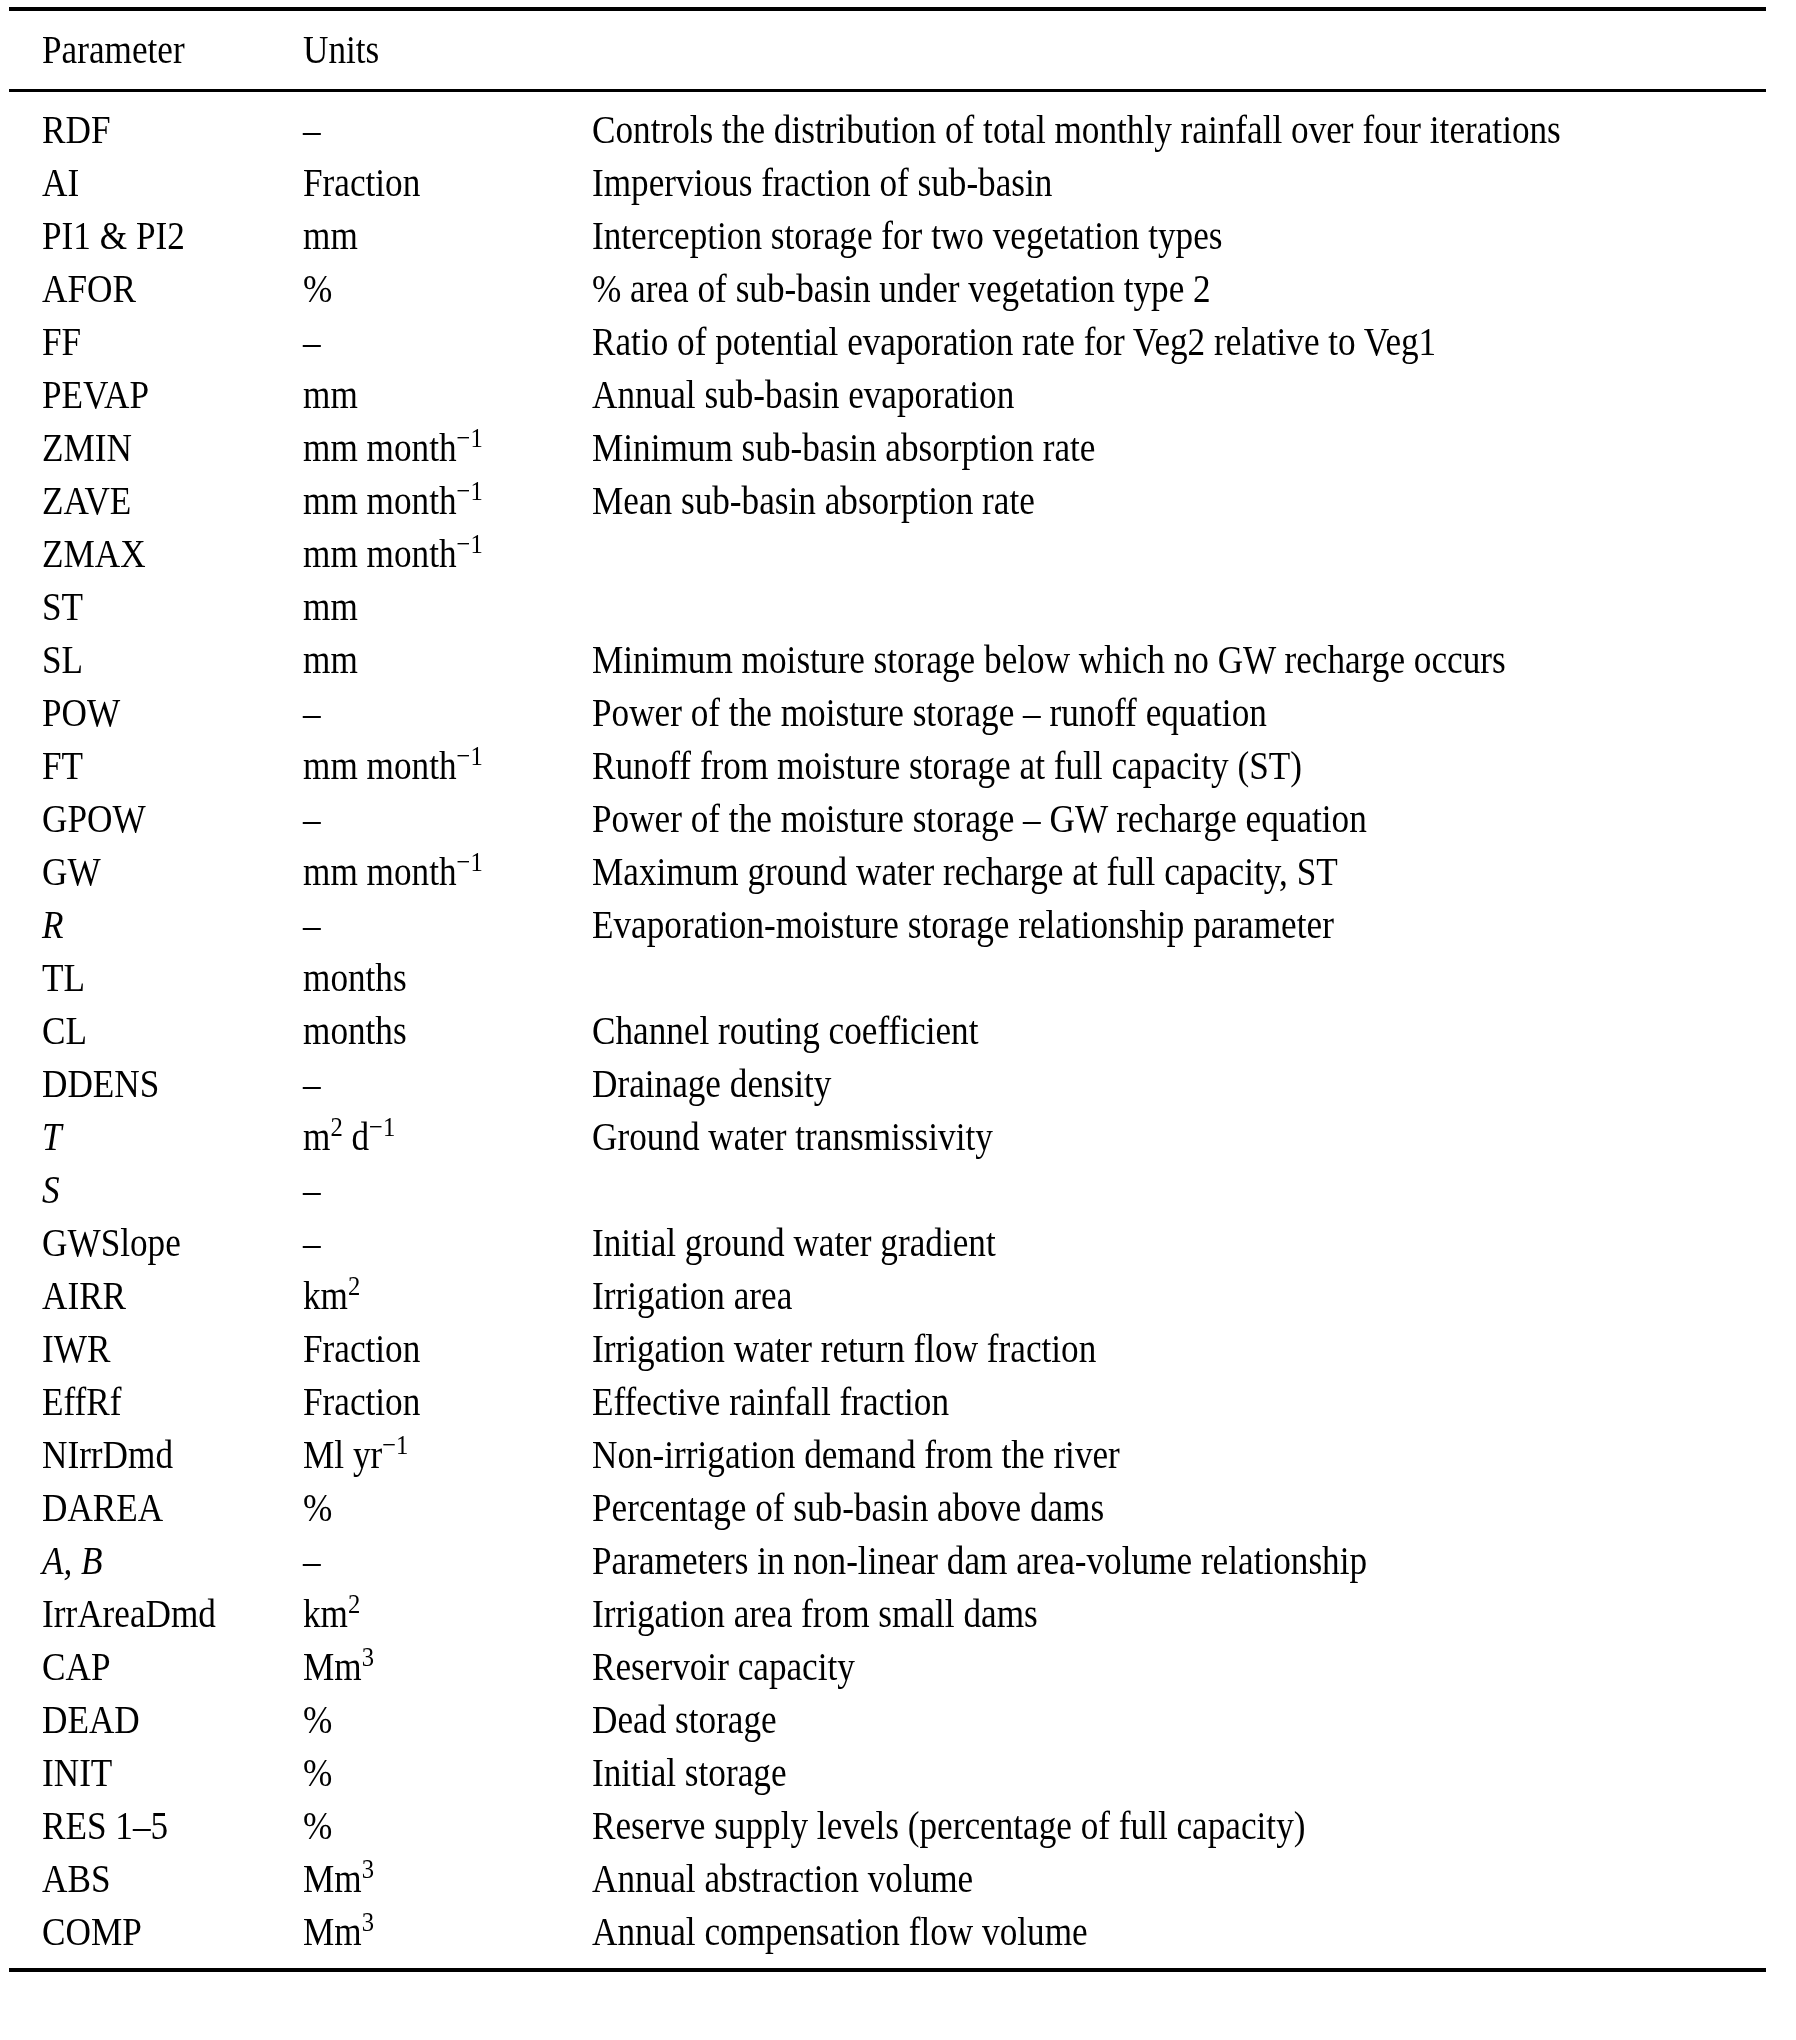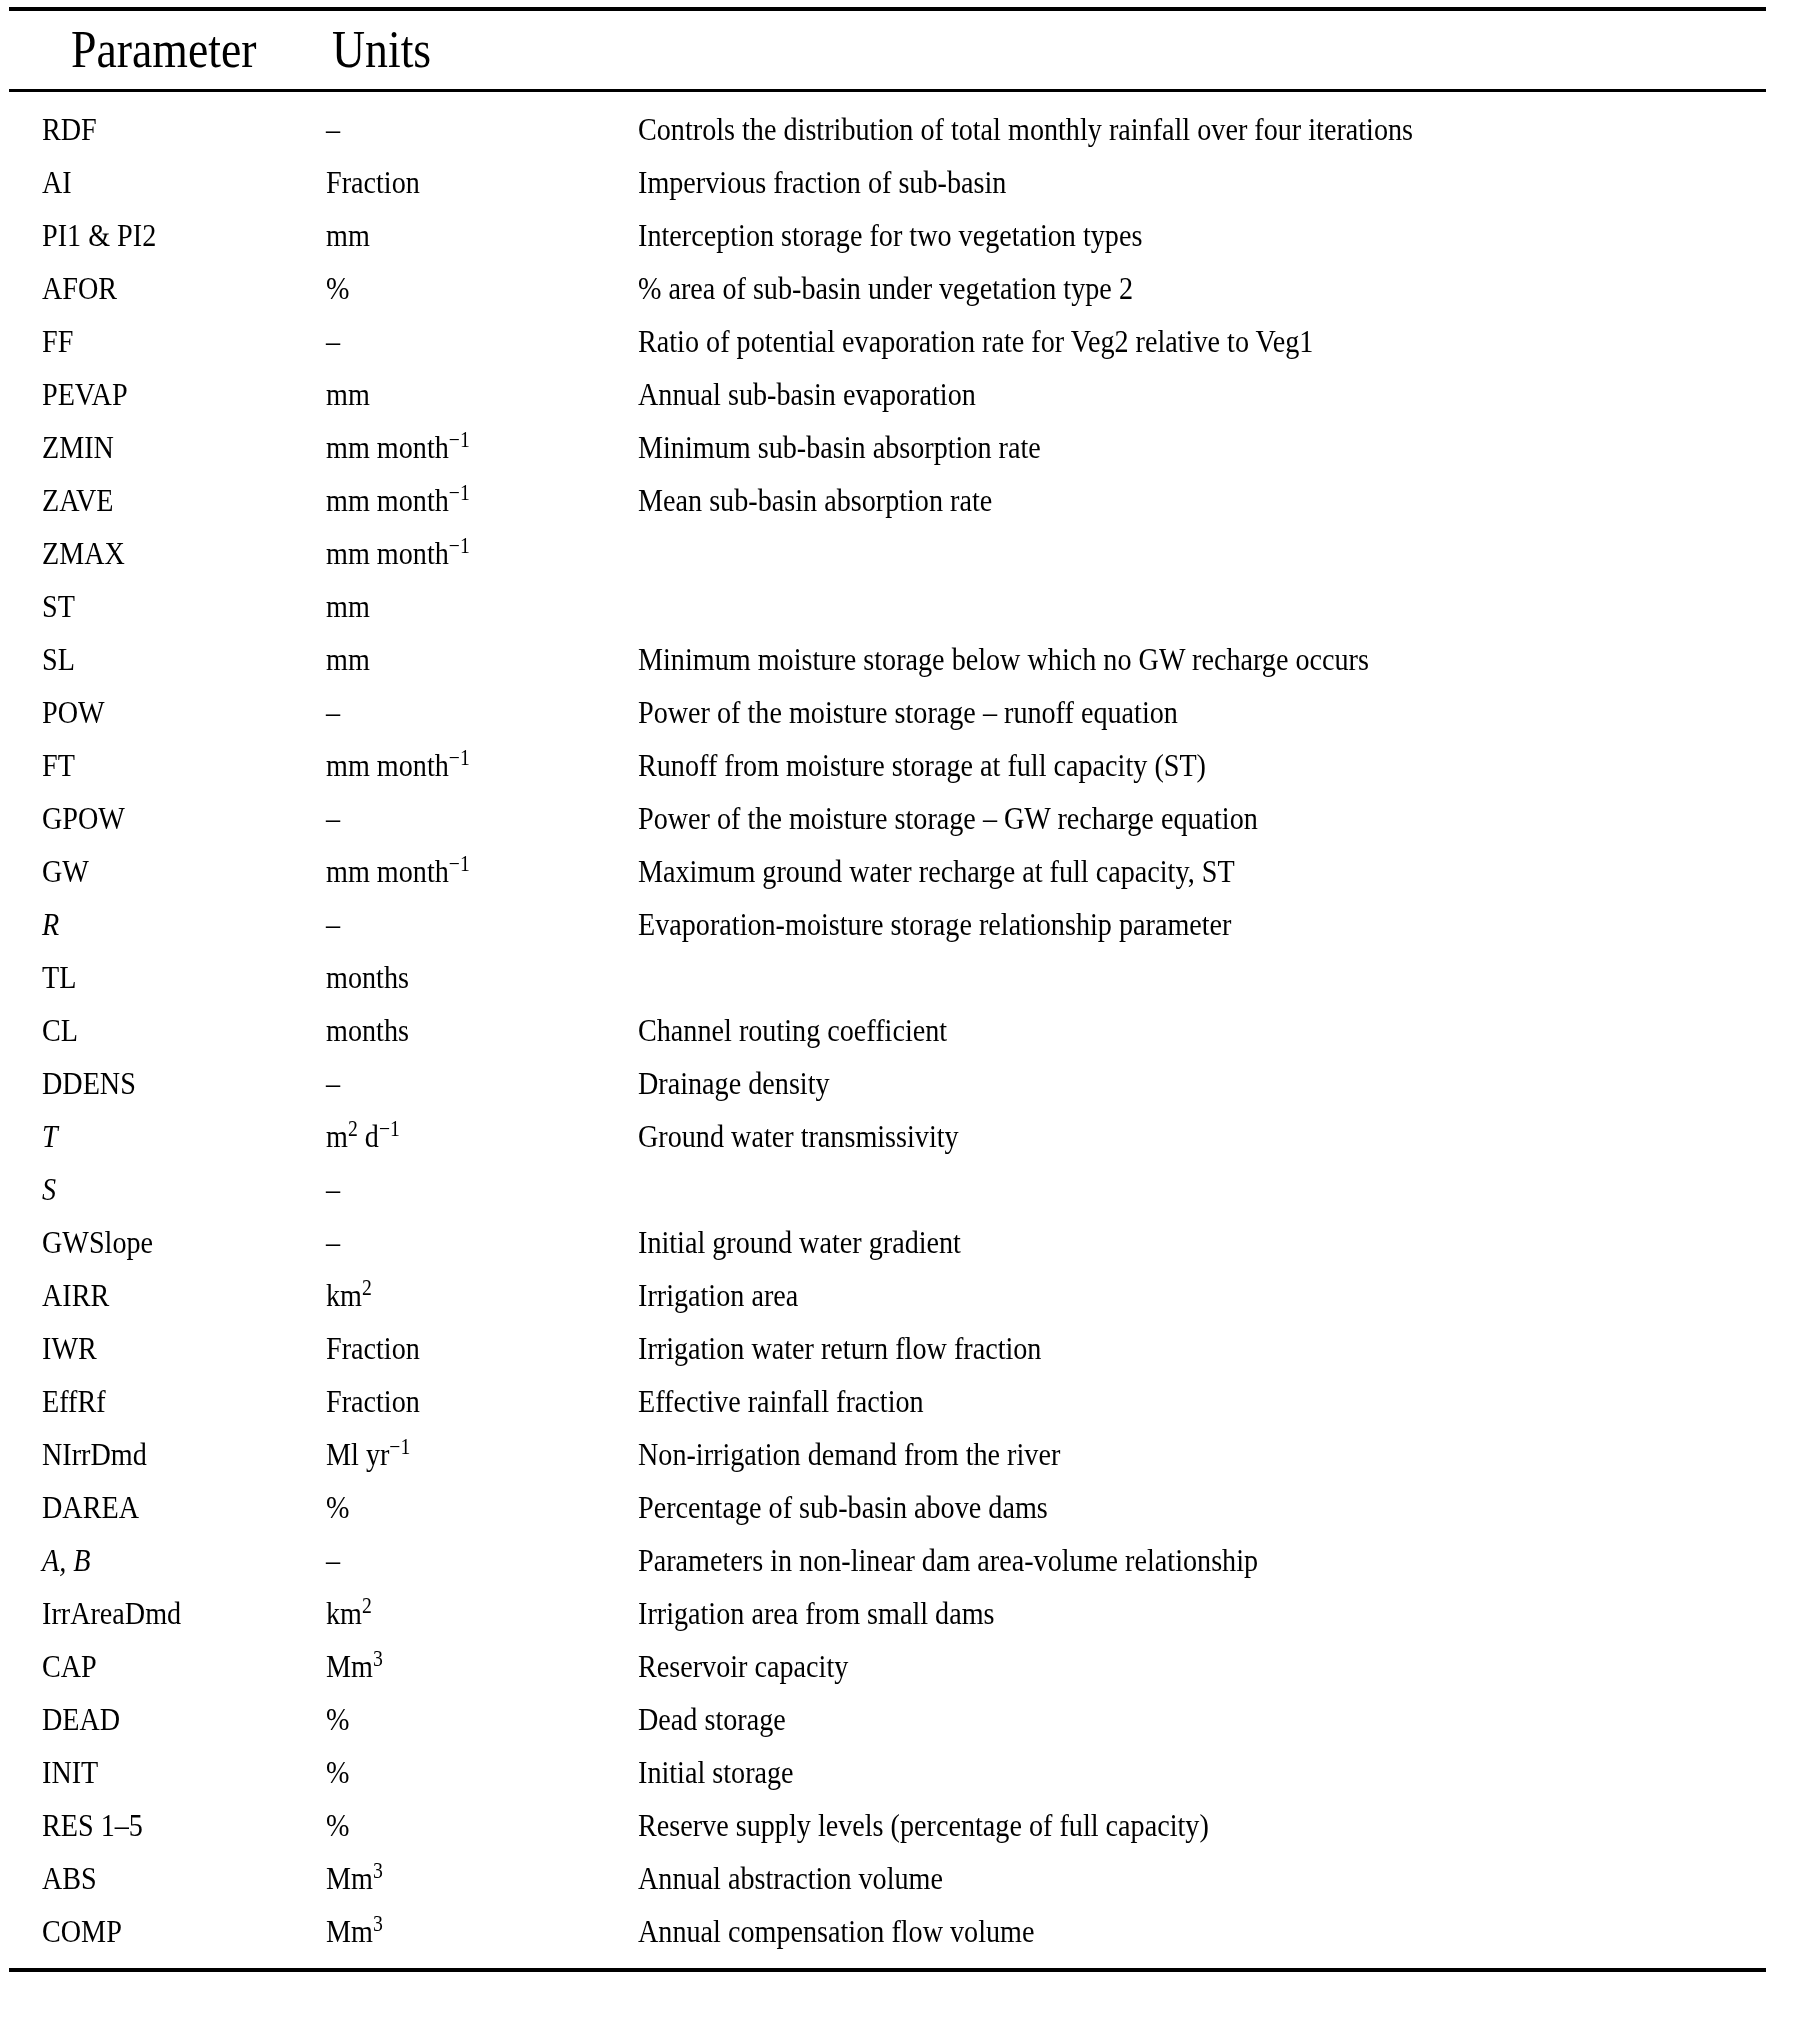--- a/index.html
+++ b/index.html
@@ -26,31 +26,29 @@
     display: grid;
     grid-template-columns: 261px 289px 1fr;
     padding-left: 42px;
     padding-right: 8.7px;
     white-space: nowrap;
   }
 
   .header-row {
     height: 78px;
     line-height: 78px;
-    font-size: 52px;
-    margin-left: 29px;
+    font-size: 40px;
   }
 
   .tbody { padding: 11.3px 0 9.6px 0; }
 
   .row {
     height: 53px;
     line-height: 53px;
-    font-size: 32px;
-    gap: 23px;
+    font-size: 40px;
   }
 
   
   .ct {
     display: inline-block;
     transform: scaleX(0.88);
     transform-origin: 0 50%;
   }
 
   .italic { font-style: italic; }

